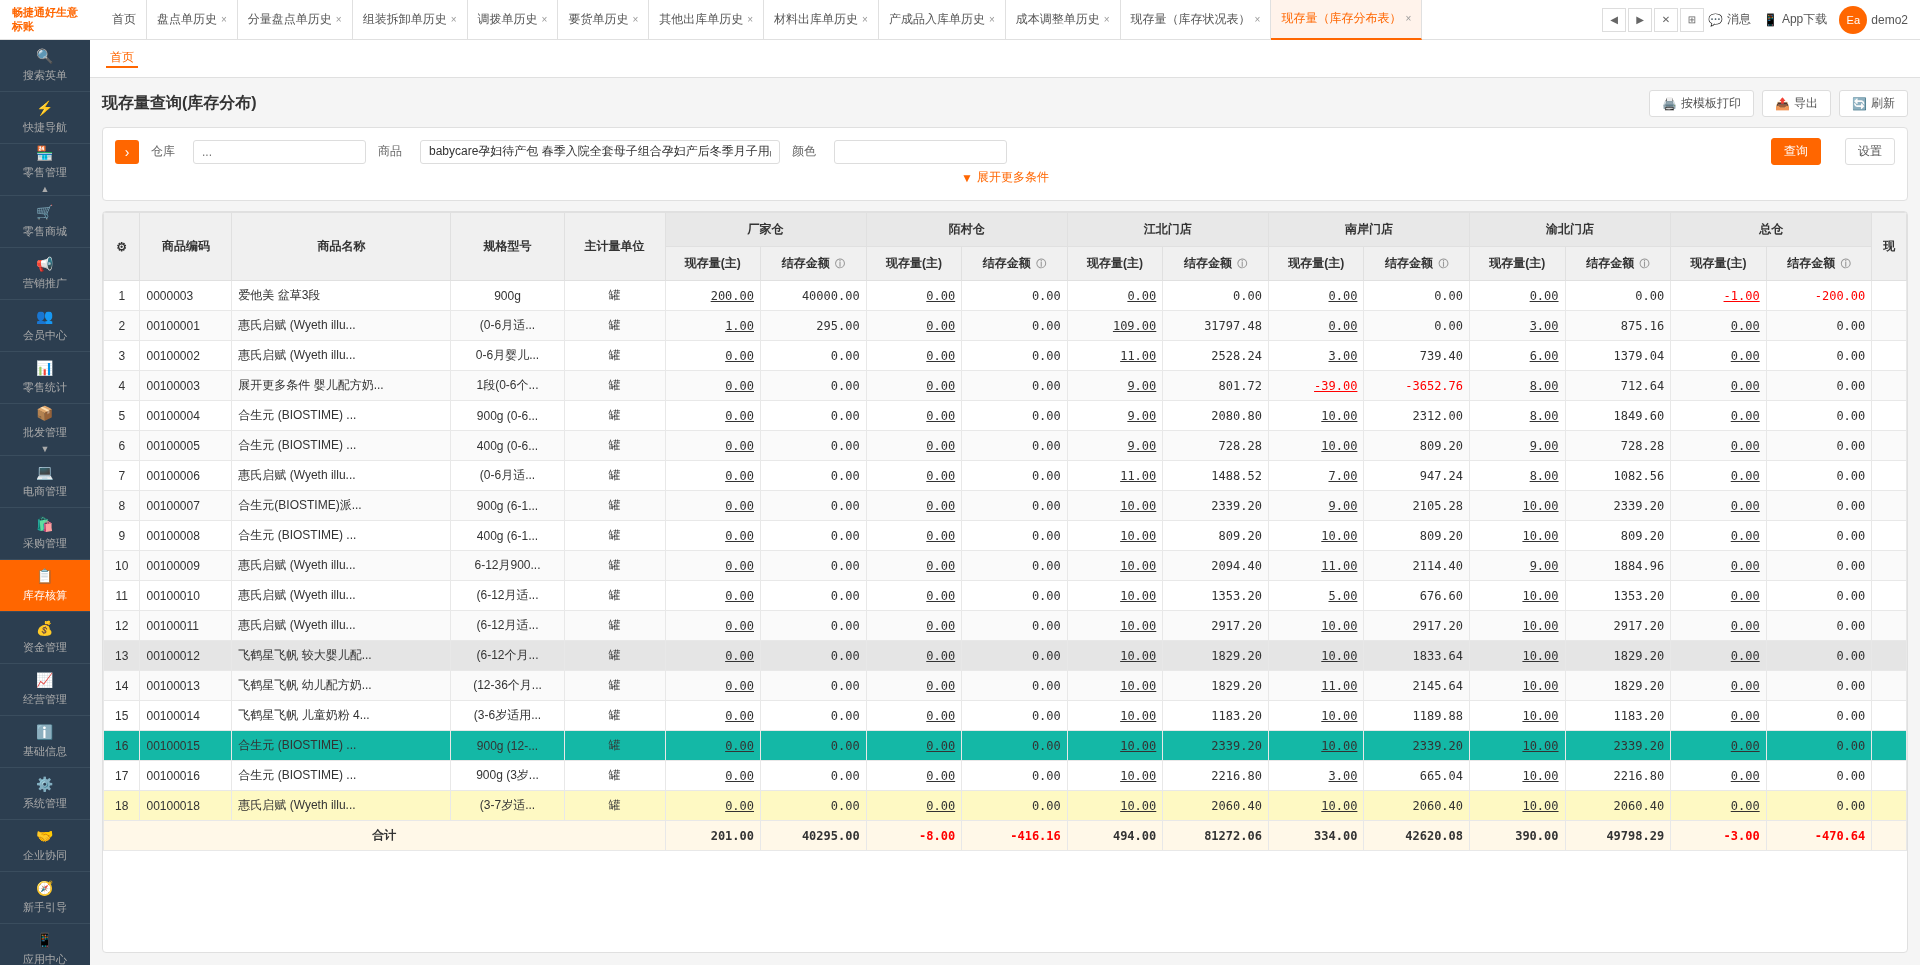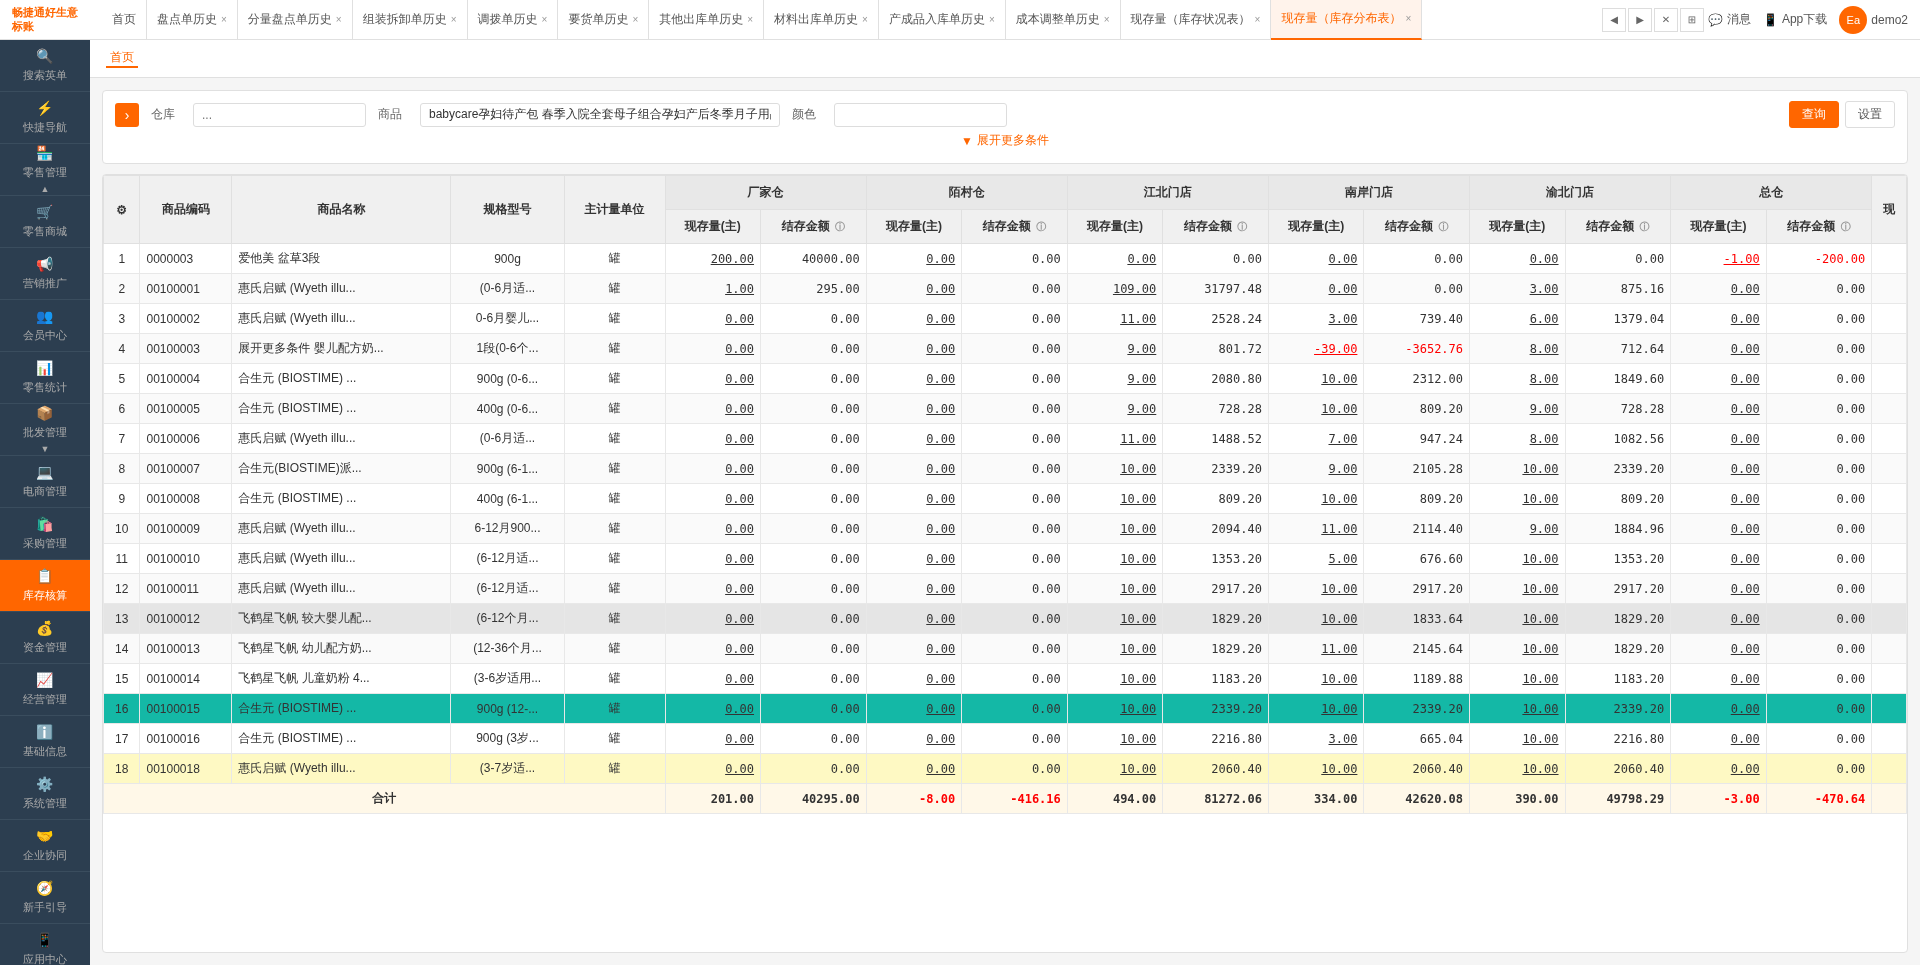--- a/index.html
+++ b/index.html
@@ -258,37 +258,54 @@
       </div>
 
     <div class="content-area">
 
       <div class="secondary-nav">
         <div class="nav-link active">首页</div>
       </div>
 
       <div class="page-content">
 
+        <div class="page-header">
+          <div class="page-title">现存量查询(库存分布)</div>
+          <div class="header-actions">
+            <div class="btn btn-default">
+              <span>🖨️</span>
+              <span>按模板打印</span>
+            </div>
+            <div class="btn btn-default">
+              <span>📤</span>
+              <span>导出</span>
+            </div>
+            <div class="btn btn-default">
+              <span>🔄</span>
+              <span>刷新</span>
+            </div>
+          </div>
+        </div>
 
         <div class="filter-area">
           <div class="filter-row">
             <div class="orange-arrow">›</div>
             <div class="filter-item">
               <span class="filter-label">仓库</span>
               <input class="filter-input" placeholder="..." value="" style="min-width: 80px;">
             </div>
             <div class="filter-item">
               <span class="filter-label">商品</span>
               <input class="filter-input filter-input-long" value="babycare孕妇待产包 春季入院全套母子组合孕妇产后冬季月子用品 22件套 ..." style="min-width: 360px;">
             </div>
             <div class="filter-item">
               <span class="filter-label">颜色</span>
               <input class="filter-input" style="min-width: 160px;">
             </div>
-            <div style="margin-left:auto;display:flex;gap:6px;">
+            <div style="margin-left:auto;display:flex;gap:24px;">
               <div class="btn btn-primary">查询</div>
               <div class="btn btn-default">设置</div>
             </div>
           </div>
           <div class="expand-toggle">
             <span class="toggle-btn">
               <span>▼</span>
               <span>展开更多条件</span>
             </span>
           </div>

